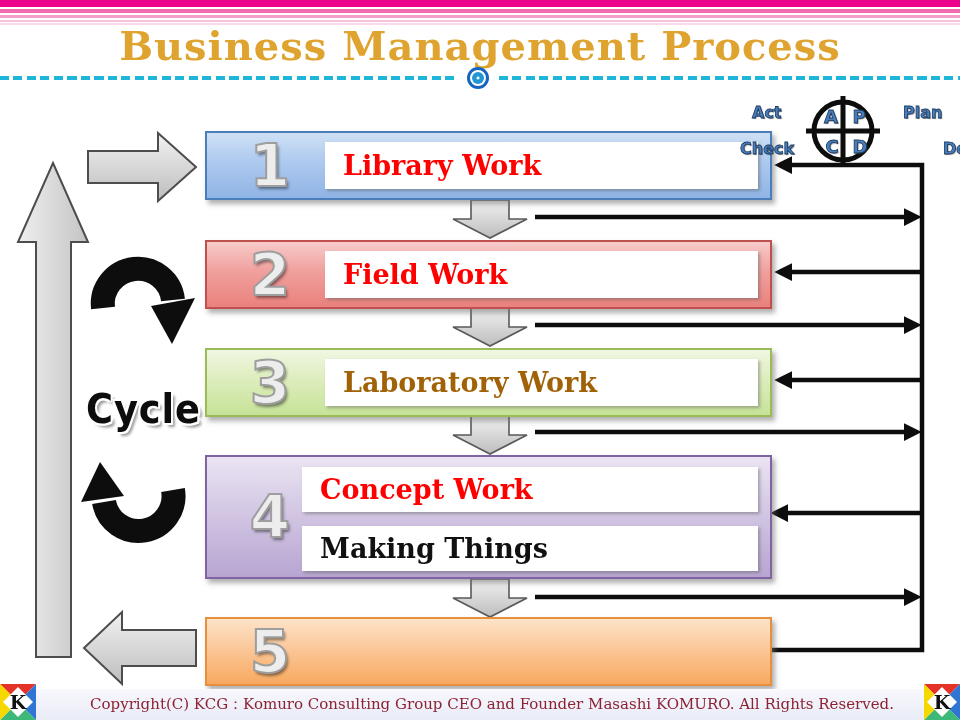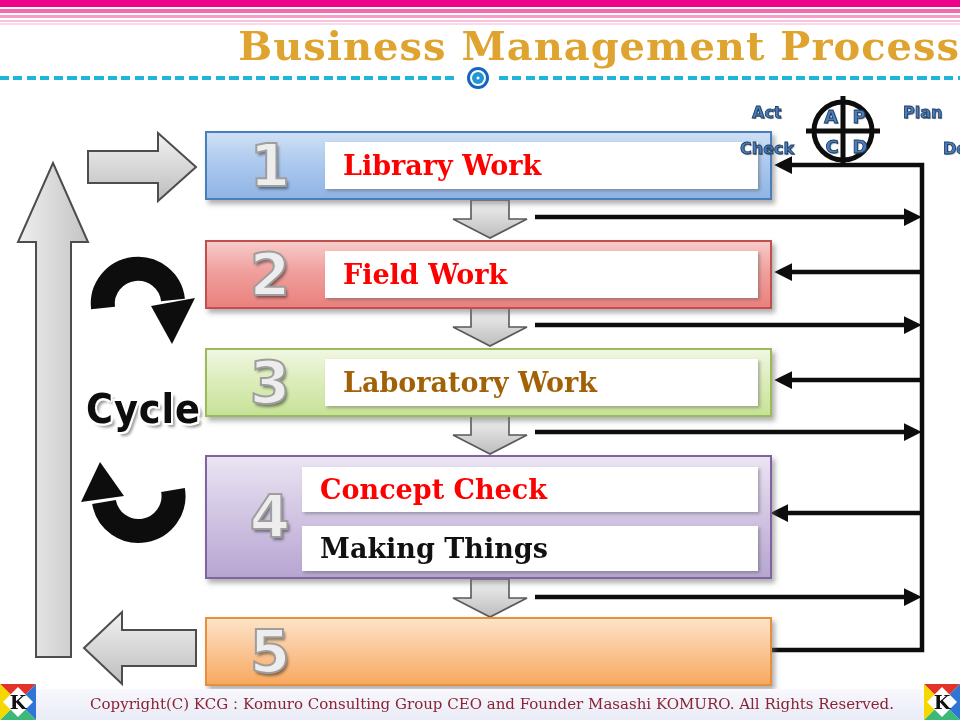--- a/index.html
+++ b/index.html
@@ -8,21 +8,21 @@
 
   
   .stripes{position:absolute;top:0;left:0;width:960px;height:26px;
     background:linear-gradient(180deg,
       #ec008c 0px,#ec008c 7px,#ffffff 7px,#ffffff 9px,
       #f26bae 9px,#f26bae 13px,#ffffff 13px,#ffffff 15px,
       #f59ec7 15px,#f59ec7 18px,#ffffff 18px,#ffffff 20px,
       #f9c2dc 20px,#f9c2dc 22px,#ffffff 22px,#ffffff 23px,
       #fbd9ea 23px,#fbd9ea 25px,#ffffff 25px);}
 
-  .title{position:absolute;top:22px;left:0;width:960px;text-align:right;
+  .title{position:absolute;top:22px;left:0;width:960px;text-align:center;
     font-family:"DejaVu Serif",serif;font-weight:bold;font-size:40px;
     color:#dfa42f;letter-spacing:1px;}
 
   .dash{position:absolute;top:76px;height:4px;
     background:repeating-linear-gradient(90deg,#1fb4d9 0 9px,transparent 9px 13.5px);}
   .dash-left{left:0;width:458px;}
   .dash-right{left:499px;width:461px;}
   .target{position:absolute;left:467px;top:67px;width:16px;height:16px;border:3px solid #1565c0;
     border-radius:50%;background:#fff;}
   .target::after{content:"";position:absolute;inset:2px;border-radius:50%;
@@ -149,21 +149,21 @@
     <div class="step-label" style="color: rgb(255, 0, 0);">Field Work</div>
   </div>
 
   <div class="step step3 single">
     <span class="step-number">3</span>
     <div class="step-label" style="color: #a16207;">Laboratory Work</div>
   </div>
 
   <div class="step step4">
     <span class="step-number">4</span>
-    <div class="step-label label-a" style="color: rgb(255, 0, 0);">Concept Check</div>
+    <div class="step-label label-a" style="color: rgb(255, 0, 0);">Concept Work</div>
     <div class="step-label label-b" style="color: rgb(17, 17, 17);">Making Things</div>
   </div>
 
   <div class="step step5 single">
     <span class="step-number">5</span>
   </div>
 
   <div class="cycle-text">Cycle</div>
 
   <span class="pdca-letter pl-a">A</span>

